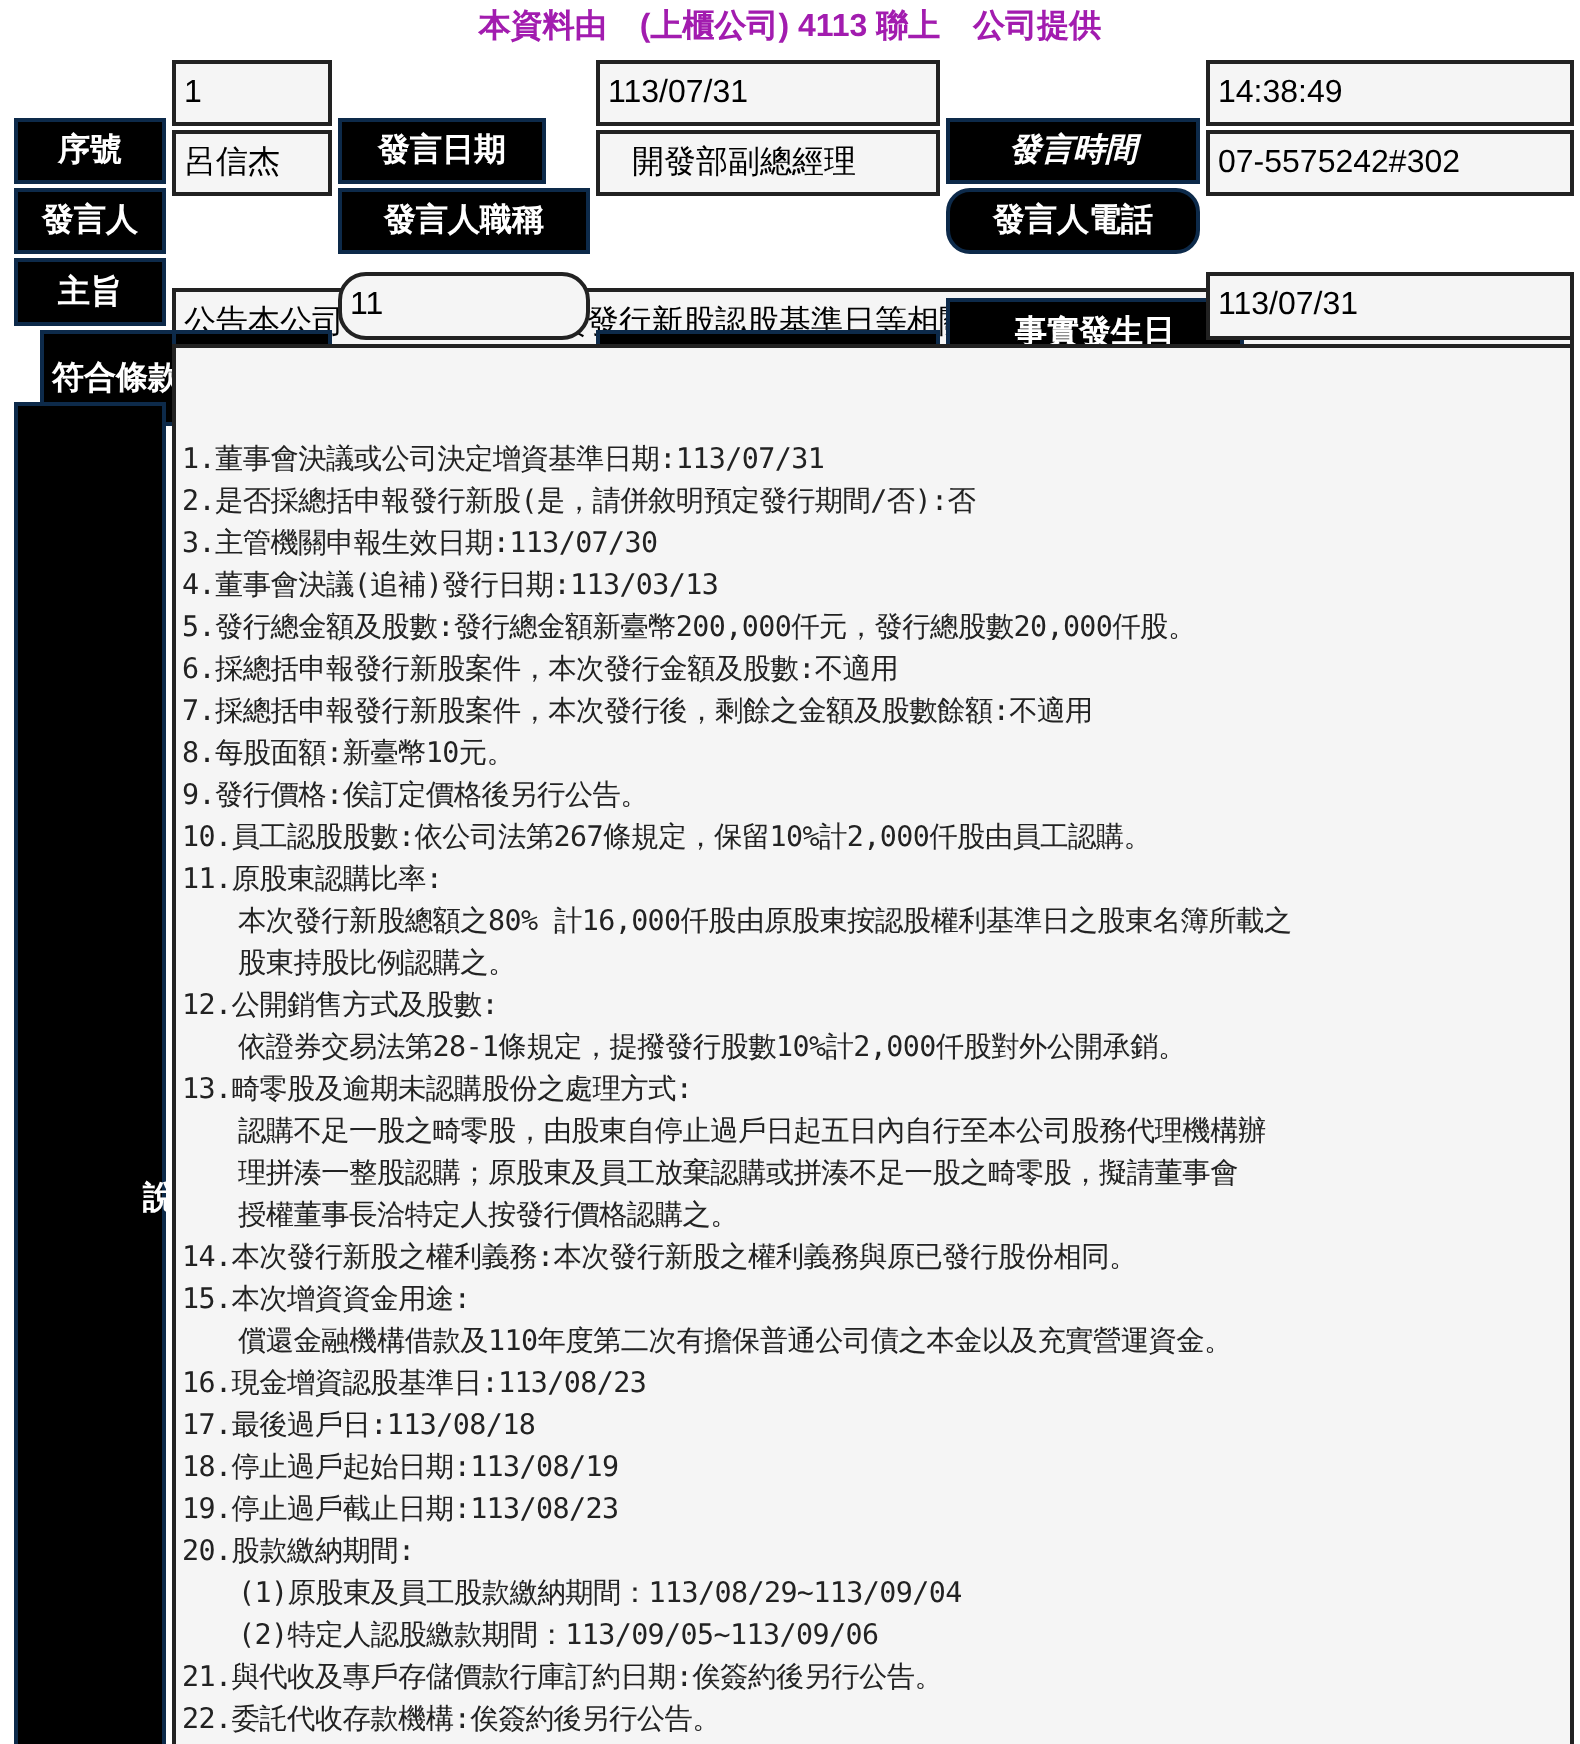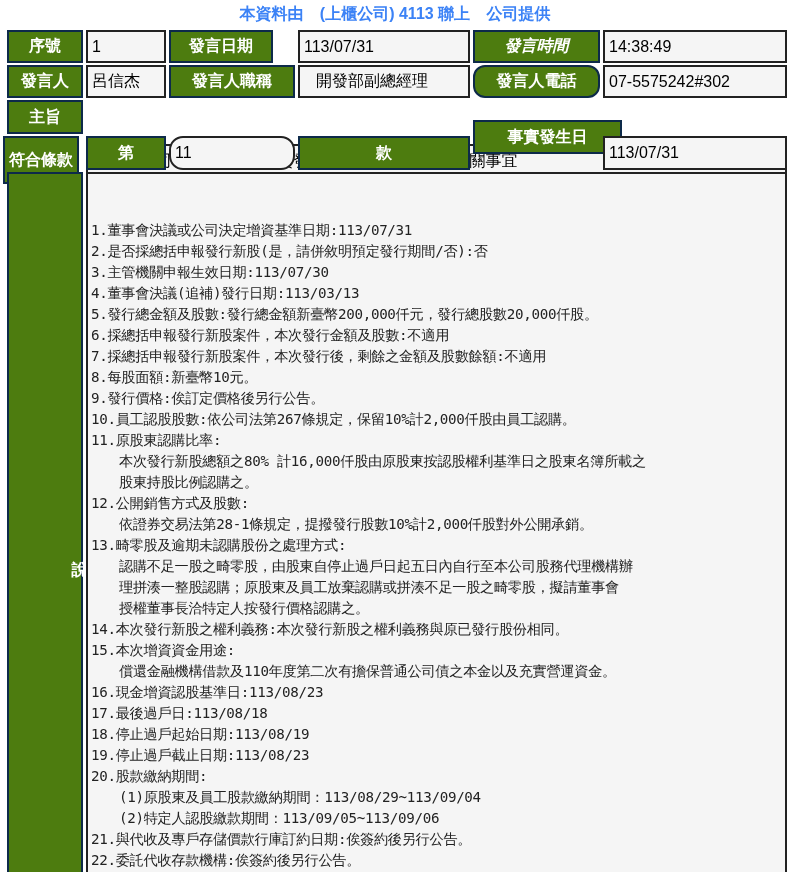--- a/index.html
+++ b/index.html
@@ -1,24 +1,24 @@
 <!DOCTYPE html>
 <html><head>
   <meta charset="utf-8">
   <style>
     html, body { margin: 0; padding: 0; background: #ffffff; }
     body { width: 790px; height: 872px; overflow: hidden; position: relative;
            font-family: "Liberation Sans", "DejaVu Sans", sans-serif; }
     .title { position: absolute; left: 0; top: 4px; width: 790px; text-align: center;
-             font-size: 16px; font-weight: bold; color: #3b82f6; line-height: 20px; }
+             font-size: 16px; font-weight: bold; color: #a21caf; line-height: 20px; }
     .title span { margin: 0 6px; }
     .cell { position: absolute; box-sizing: border-box; }
-    .lbl { background: #4d7c0f; color: #ffffff; font-weight: bold; font-size: 16px;
+    .lbl { background: #000000; color: #ffffff; font-weight: bold; font-size: 16px;
            text-align: center; display: flex; align-items: center; justify-content: center;
-           border: 2px solid #0d2a4a; }
+           border: 2px solid #0d2a4a; margin-top: 29px; }
     .val { background: #f5f5f5; color: #000; font-size: 16px; border: 2px solid #222;
            display: flex; align-items: center; padding-left: 4px; }
     .body-text { background: #f5f5f5; border: 2px solid #222; padding: 4px 3px;
                  font-family: "DejaVu Sans Mono", "Liberation Mono", monospace;
                  font-size: 14.2px; line-height: 21px; color: #222; overflow: hidden;
                  white-space: pre-wrap; letter-spacing: -0.3px; }
     .line { display: block; }
     .ind1 { padding-left: 28px; }
   </style>
 </head>
@@ -40,21 +40,21 @@
 <div class="cell lbl" style="left:7px;top:65px;width:76px;height:33px;">發言人</div>
 <div class="cell val" style="left:86px;top:65px;width:80px;height:33px;">呂信杰</div>
 <div class="cell lbl" style="left:169px;top:65px;width:126px;height:33px;">發言人職稱</div>
 <div class="cell val" style="left:298px;top:65px;width:172px;height:33px;padding-left:16px;">開發部副總經理</div>
 <div class="cell lbl" style="left:473px;top:65px;width:127px;height:33px;border-radius:12px;">發言人電話</div>
 <div class="cell val" style="left:603px;top:65px;width:184px;height:33px;">07-5575242#302</div>
 
 <div class="cell lbl" style="left:7px;top:100px;width:76px;height:34px;">主旨</div>
 <div class="cell val" style="left:86px;top:100px;width:701px;height:34px;margin-top:44px;">公告本公司113年度現金增資發行新股認股基準日等相關事宜</div>
 
-<div class="cell lbl" style="left:3px;top:136px;width:76px;height:48px;text-align:center;">符合條款</div>
+<div class="cell lbl" style="left:20px;top:136px;width:76px;height:48px;text-align:center;">符合條款</div>
 <div class="cell lbl" style="left:86px;top:136px;width:80px;height:34px;">第</div>
 <div class="cell val" style="left:169px;top:136px;width:126px;height:34px;border-radius:14px;">11</div>
 <div class="cell lbl" style="left:298px;top:136px;width:172px;height:34px;">款</div>
 <div class="cell lbl" style="left:473px;top:120px;width:149px;height:34px;">事實發生日</div>
 <div class="cell val" style="left:603px;top:136px;width:184px;height:34px;">113/07/31</div>
 
 <div class="cell lbl" style="left:7px;top:172px;width:76px;height:720px;">
   <span style="position:absolute;top:386px;left:0;width:69px;text-align:center;padding-left:44px;">說明</span>
 </div>
 <div class="cell body-text" style="left:86px;top:172px;width:701px;height:720px;">

